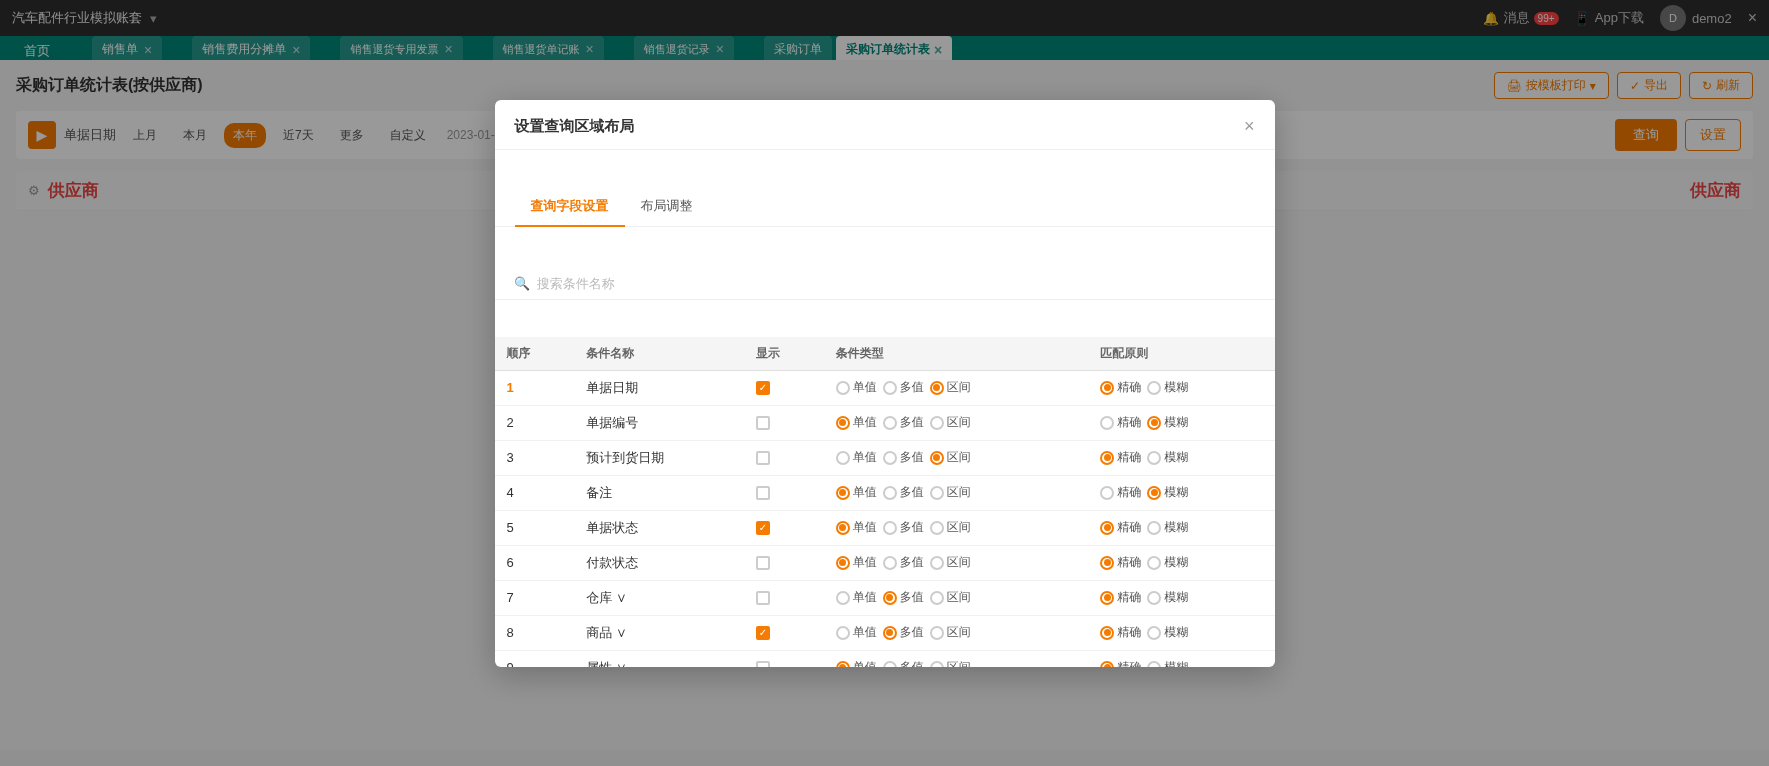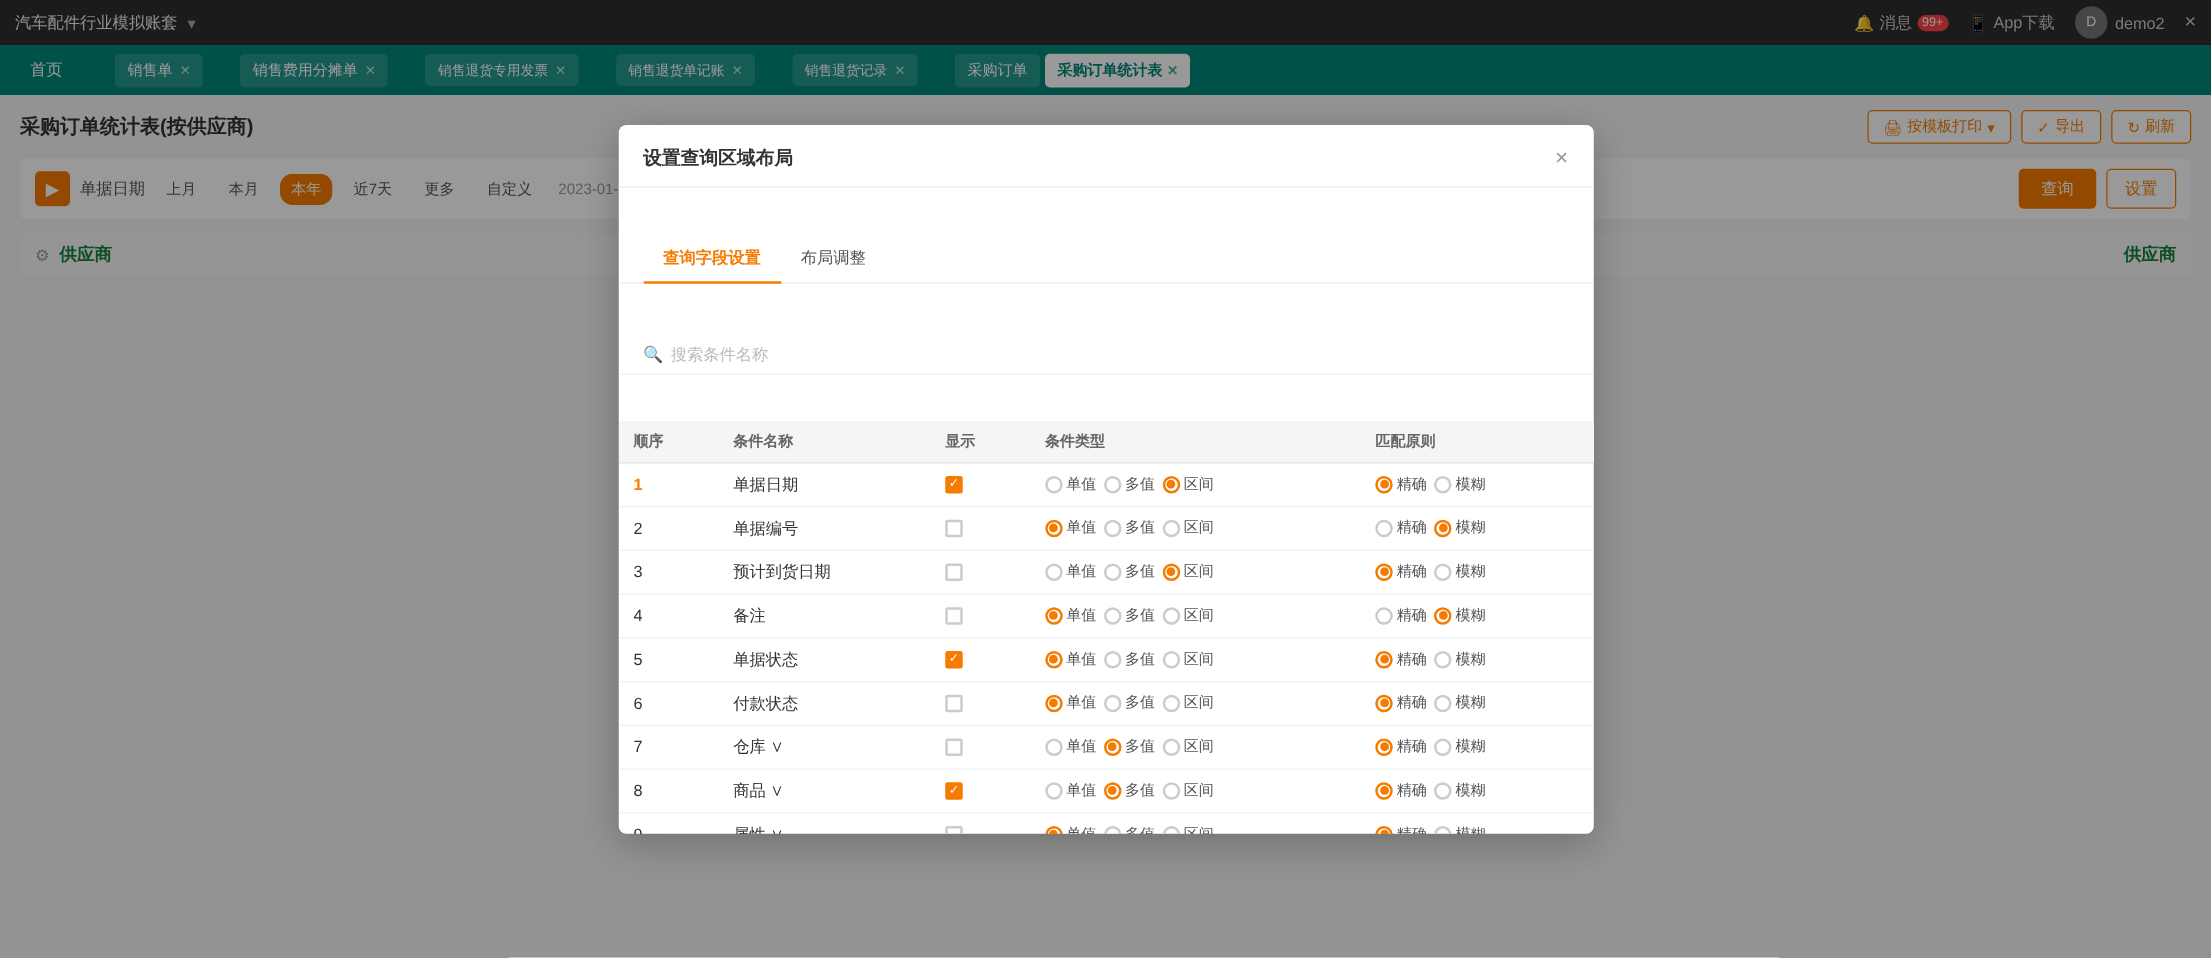--- a/index.html
+++ b/index.html
@@ -21,23 +21,23 @@
     .notification-btn { display: flex; align-items: center; gap: 4px; cursor: pointer; }
     .badge { background: #f44; color: #fff; font-size: 10px; border-radius: 8px; padding: 1px 4px; }
     .app-download { display: flex; align-items: center; gap: 4px; cursor: pointer; }
     .user-info { display: flex; align-items: center; gap: 6px; cursor: pointer; }
     .avatar { width: 26px; height: 26px; border-radius: 50%; background: #777; display: flex; align-items: center; justify-content: center; color: #fff; font-size: 11px; }
     .close-top { color: #ccc; cursor: pointer; font-size: 16px; }
 
     
     .nav-bar {
       background: #00897b;
-      height: 40px;
-      display: flex;
-      align-items: center;
+      height: 24px;
+      display: flex;
+      align-items: flex-start;
       padding: 0 12px;
       gap: 4px;
     }
     .nav-item {
       color: #fff;
       padding: 6px 12px;
       cursor: pointer;
       border-radius: 4px;
       font-size: 13px;
       white-space: nowrap;
@@ -110,21 +110,21 @@
     .table-container { background: #fff; border-radius: 4px; overflow: hidden; }
     .table-header-row {
       display: flex;
       align-items: center;
       padding: 8px 12px;
       background: #f9f9f9;
       border-bottom: 1px solid #eee;
       gap: 8px;
     }
     .settings-icon { color: #999; cursor: pointer; }
-    .col-header { color: #15803d; font-size: 14px; font-weight: bold; }
+    .col-header { color: #ef4444; font-size: 17px; font-weight: bold; }
 
     
     .overlay {
       position: fixed;
       top: 0; left: 0; right: 0; bottom: 0;
       background: rgba(0,0,0,0.4);
       z-index: 100;
       display: flex;
       align-items: center;
       justify-content: center;

